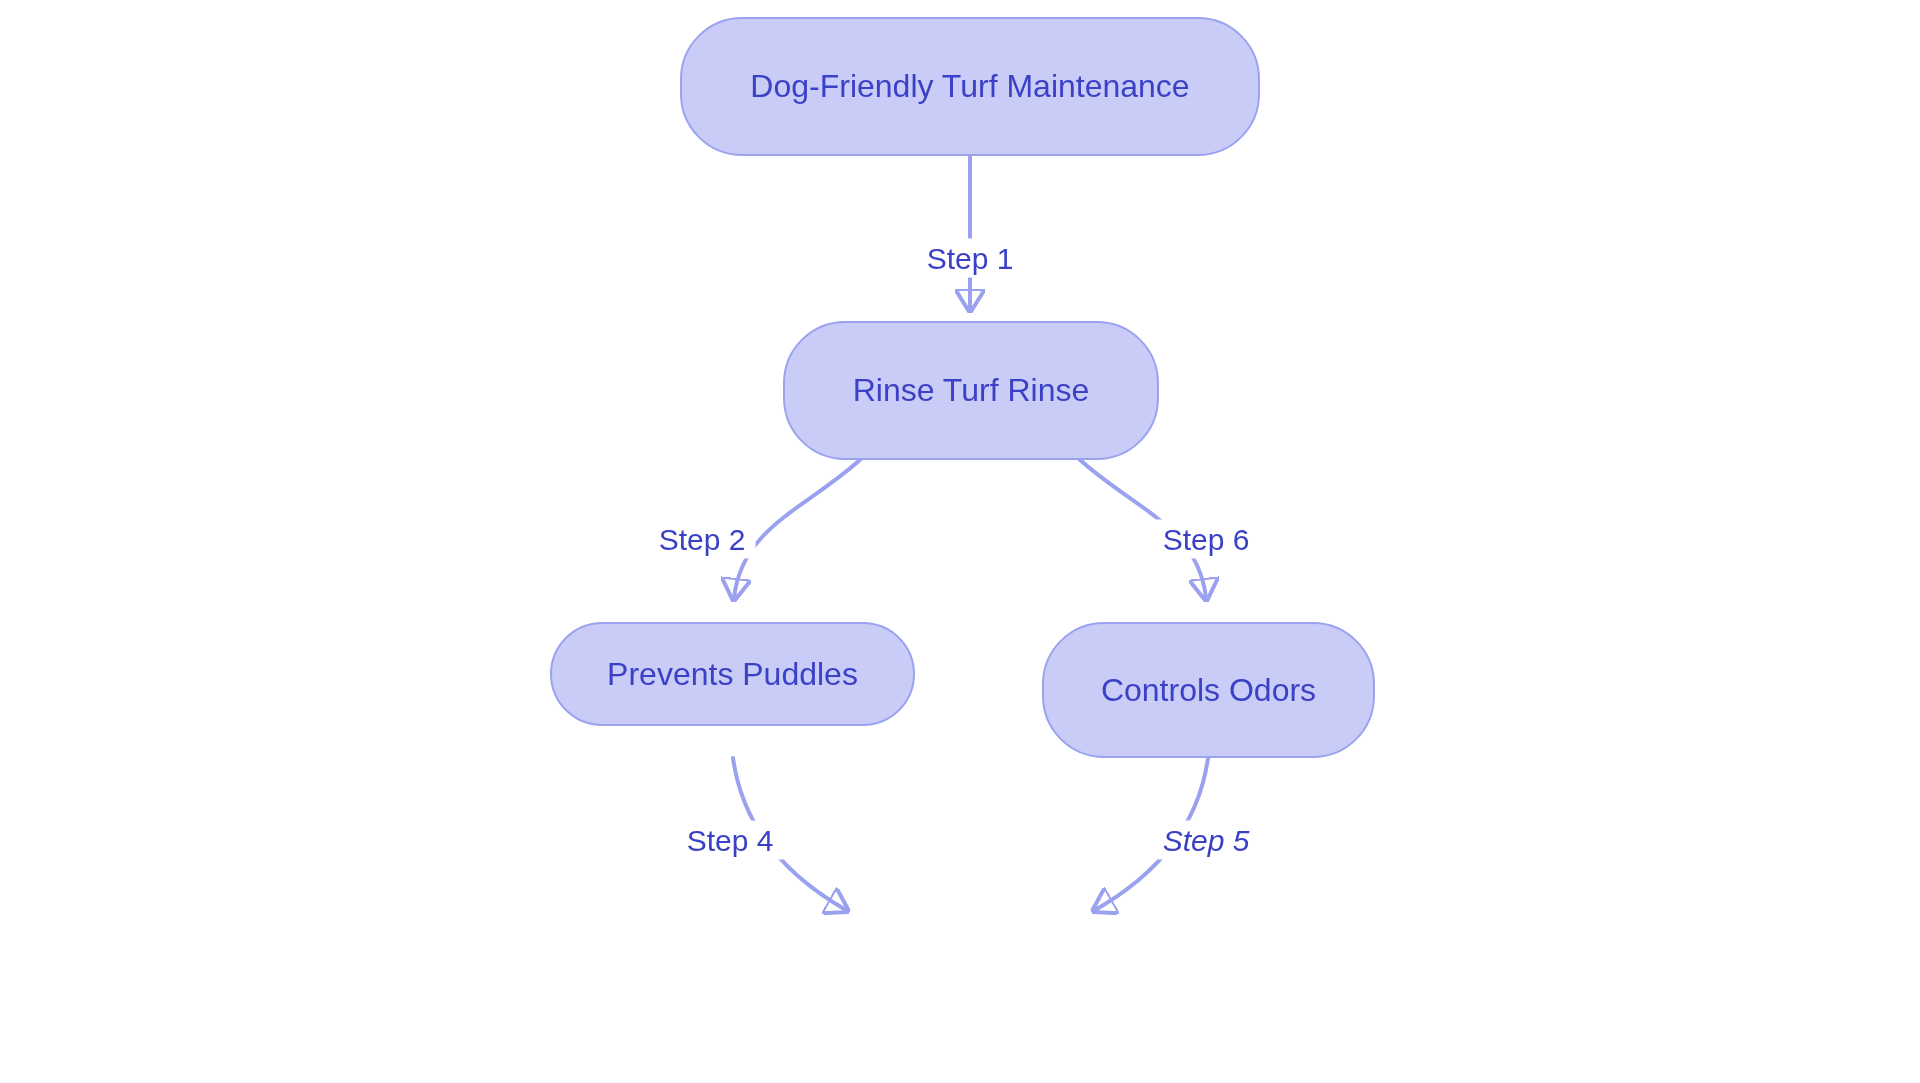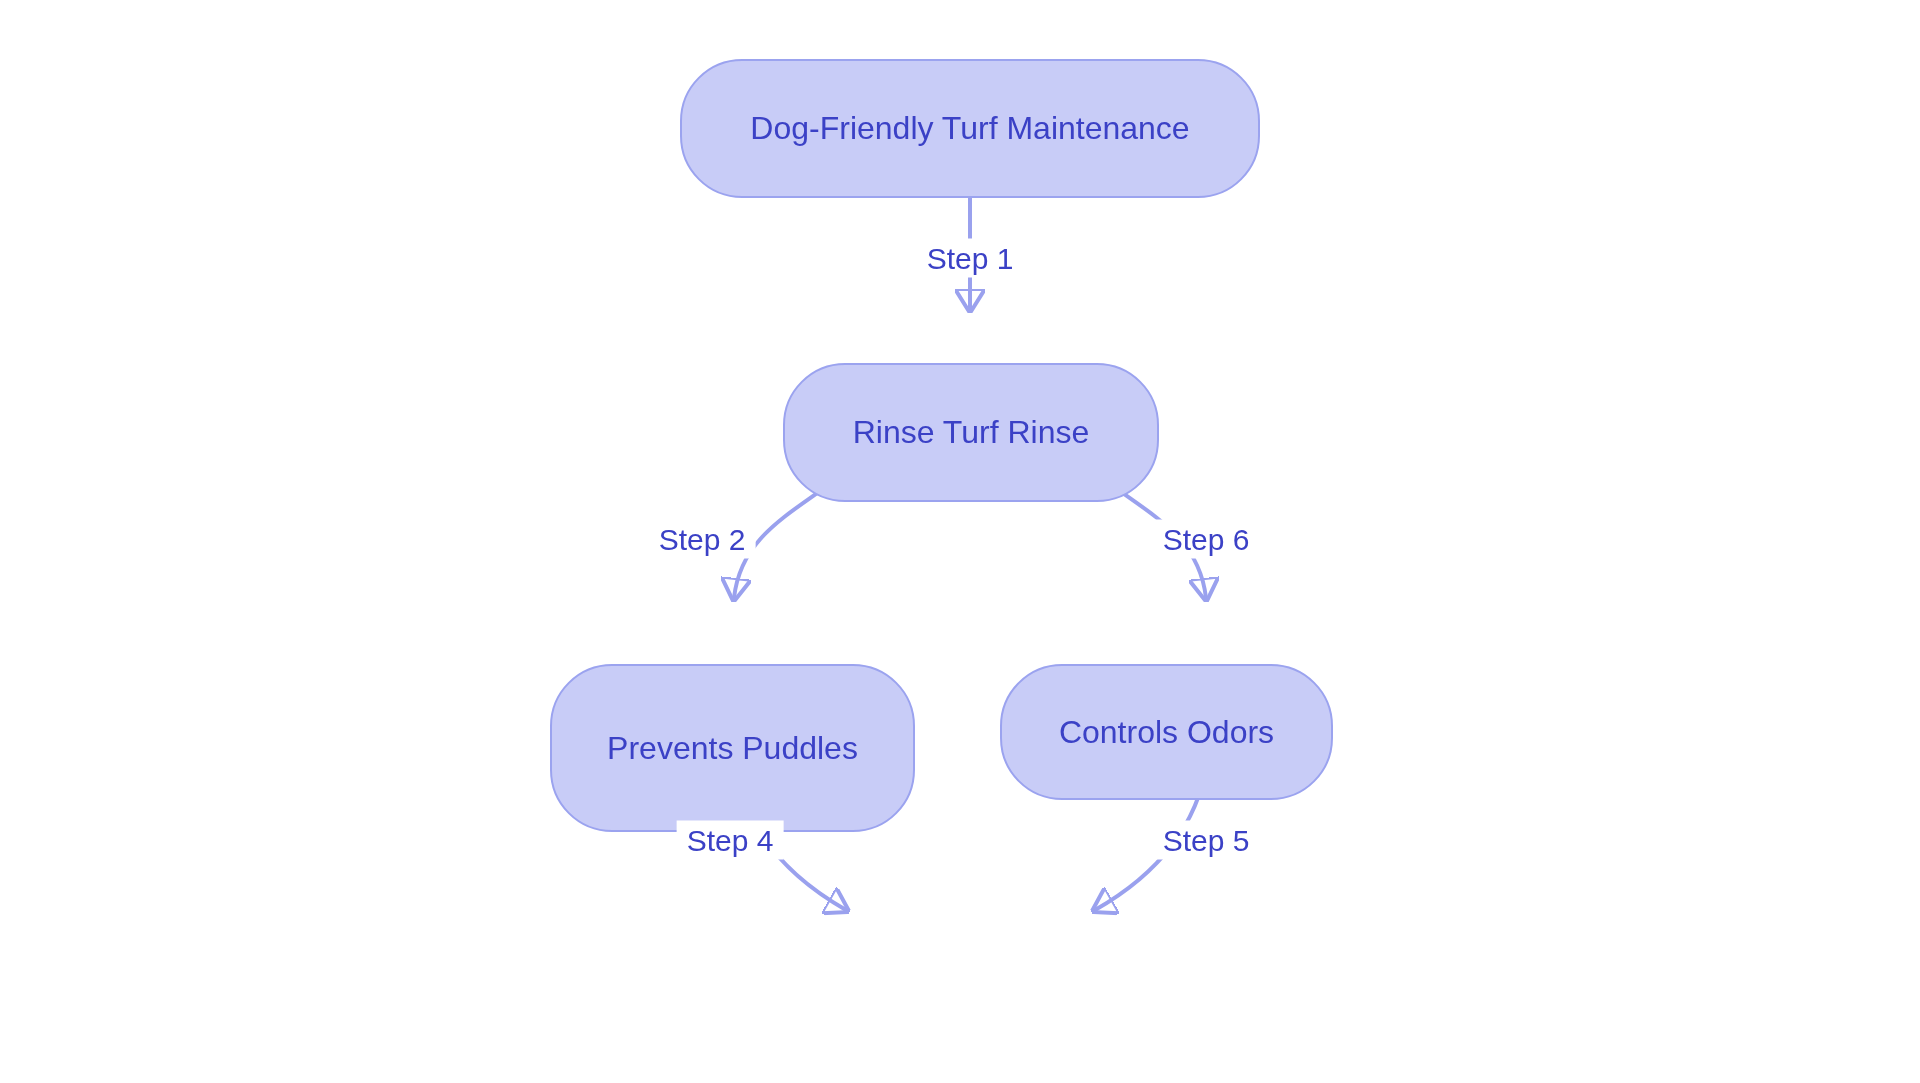--- a/index.html
+++ b/index.html
@@ -43,21 +43,20 @@
     align-items:center;
     justify-content:center;
     background:var(--node-fill);
     border:2px solid var(--node-border);
     border-radius:62px;
     color:var(--node-text);
     font-size:32px;
     line-height:1.2;
     white-space:nowrap;
     text-align:center;
-    margin-top:42px;
   }
   .edge-label{
     position:absolute;
     transform:translate(-50%,-50%);
     background:var(--background);
     color:var(--edge-label-text);
     font-size:30px;
     line-height:1.1;
     padding:3px 10px;
     white-space:nowrap;
@@ -82,32 +81,32 @@
   </svg>
 
   <div class="node" style="left:680px; top:17px; width:580px; height:139px;">
     <span>Dog-Friendly Turf Maintenance</span>
   </div>
 
   <div class="node" style="left:783px; top:321px; width:376px; height:139px;">
     <span>Rinse Turf Rinse</span>
   </div>
 
-  <div class="node" style="left:550px; top:622px; width:365px; height:168px;">
+  <div class="node" style="left:550px; top:622px; width:365px; height:104px;">
     <span>Prevents Puddles</span>
   </div>
 
-  <div class="node" style="left:1000px; top:622px; width:333px; height:136px;">
+  <div class="node" style="left:1042px; top:622px; width:333px; height:136px;">
     <span>Controls Odors</span>
   </div>
 
 
   <div class="edge-label" style="left:970px; top:241px;margin-top:17px;">Step 1</div>
 
   <div class="edge-label" style="left:702px; top:539px;">Step 2</div>
 
   <div class="edge-label" style="left:1206px; top:539px;">Step 6</div>
 
   <div class="edge-label" style="left:730px; top:840px;">Step 4</div>
 
-  <div class="edge-label" style="left:1206px; top:840px;">Step 5</div>
+  <div class="edge-label" style="left:1206px; top:840px;font-style:italic;">Step 5</div>
 
 </div>
 
 </body></html>

